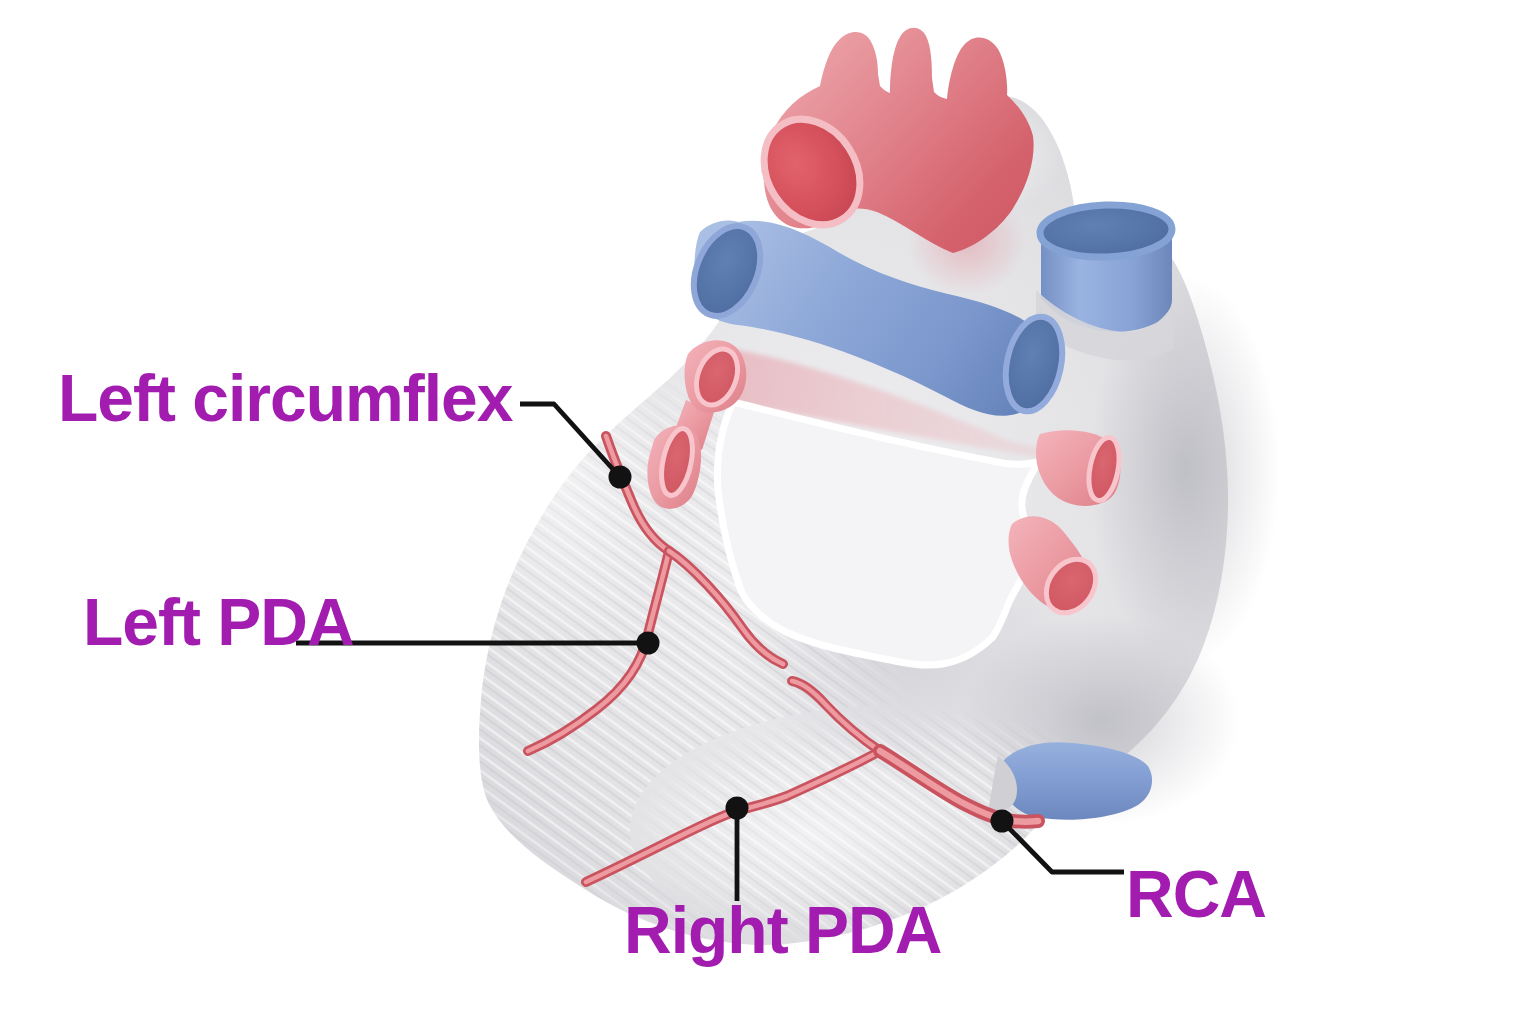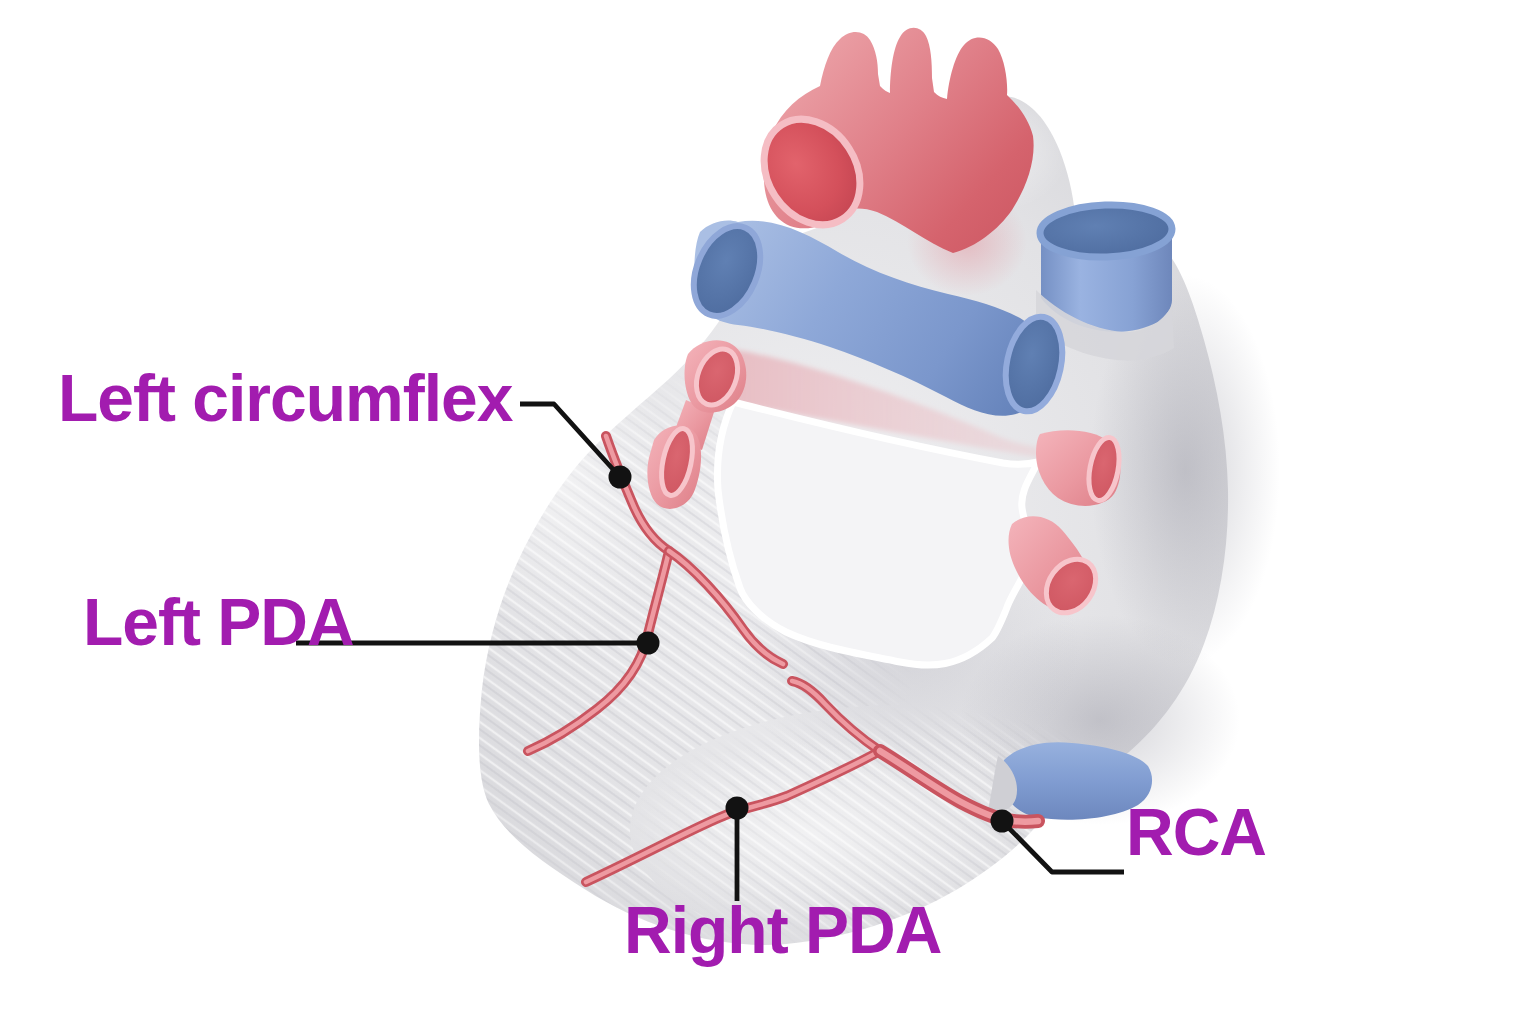--- a/index.html
+++ b/index.html
@@ -5,21 +5,21 @@
   html,body{margin:0;padding:0;background:#fff;}
   #stage{position:relative;width:1536px;height:1024px;background:#ffffff;overflow:hidden;
          font-family:"Liberation Sans", sans-serif;}
   #art{position:absolute;left:0;top:0;}
   .lbl{position:absolute;color:#a21caf;font-size:66px;line-height:84px;
        letter-spacing:-1px;white-space:nowrap;font-weight:700;}
   .lbl span{display:block;}
   #lbl-lcx{left:58px;top:356px;}
   #lbl-lpda{left:58px;top:580px;margin-left:25px;}
   #lbl-rpda{left:624px;top:888px;}
-  #lbl-rca{left:1126px;top:790px;}
+  #lbl-rca{left:1126px;top:852px;}
 </style>
 </head>
 <body>
 
 <div id="stage">
 
   <svg id="art" width="1536" height="1024" viewBox="0 0 1536 1024">
     <defs>
       <radialGradient id="gHeart" cx="46%" cy="50%" r="78%">
         <stop offset="0" stop-color="#f0f0f2"></stop>

